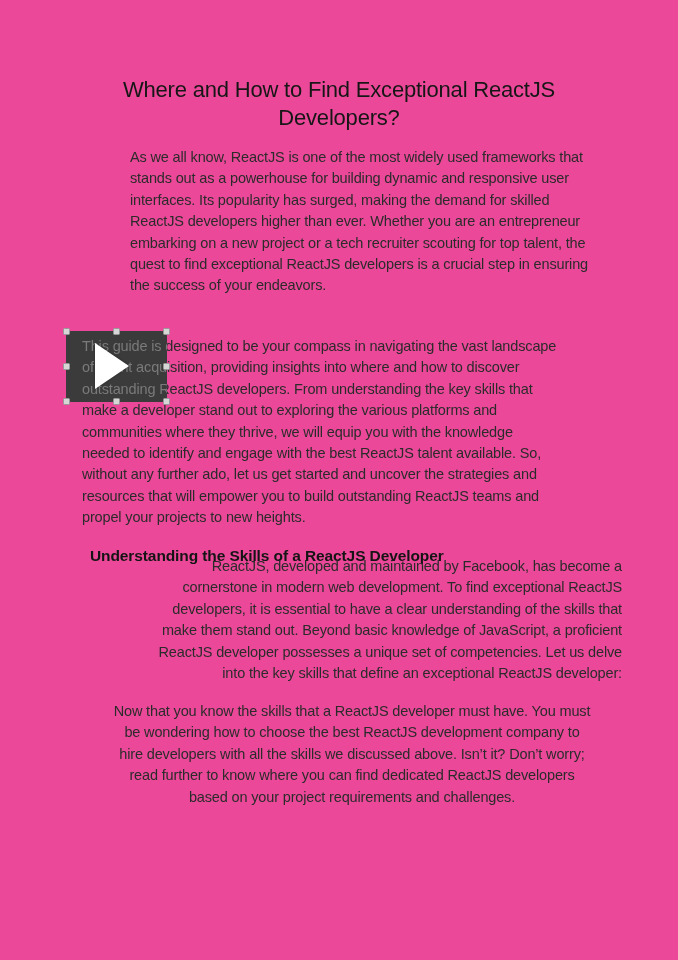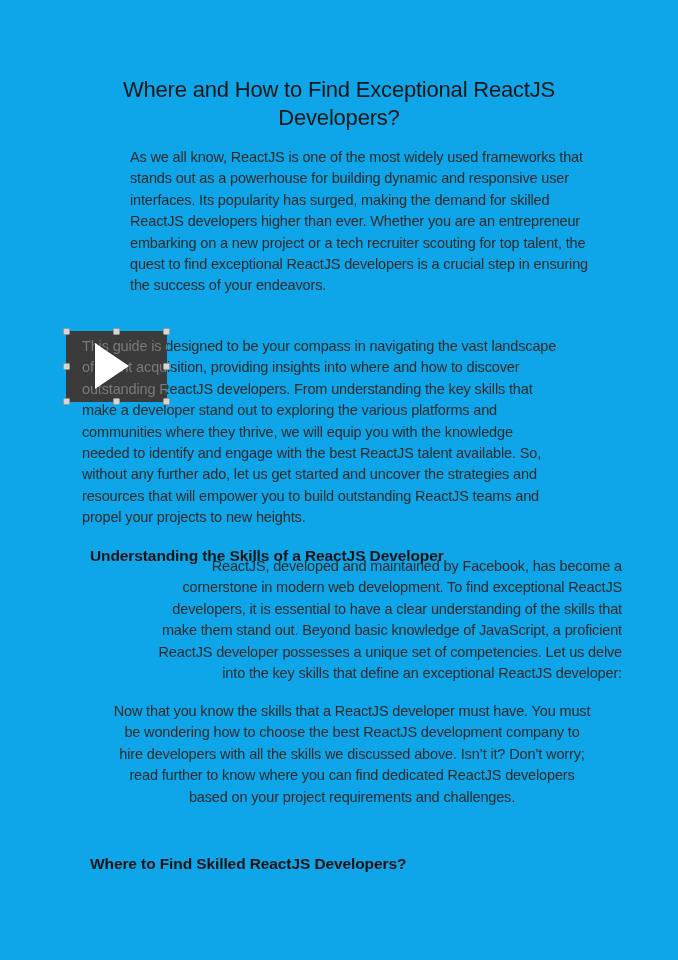--- a/index.html
+++ b/index.html
@@ -4,21 +4,21 @@
 <style>
   html, body {
     margin: 0;
     padding: 0;
     background: #ffffff;
   }
   .page {
     position: relative;
     width: 678px;
     height: 960px;
-    background: #0ea5e9;
+    background: #ec4899;
     overflow: hidden;
     font-family: "Liberation Sans", "DejaVu Sans", sans-serif;
   }
   .doc-title {
     position: absolute;
     top: 76px;
     left: 0;
     right: 0;
     margin: 0;
     text-align: center;
@@ -174,15 +174,14 @@
 make them stand out. Beyond basic knowledge of JavaScript, a proficient
 ReactJS developer possesses a unique set of competencies. Let us delve
 into the key skills that define an exceptional ReactJS developer:</p>
 
   <p class="para para-choose">Now that you know the skills that a ReactJS developer must have. You must
 be wondering how to choose the best ReactJS development company to
 hire developers with all the skills we discussed above. Isn’t it? Don’t worry;
 read further to know where you can find dedicated ReactJS developers
 based on your project requirements and challenges.</p>
 
-  <h2 class="doc-heading heading-where">Where to Find Skilled ReactJS Developers?</h2>
 
 </div>
 
 </body></html>

